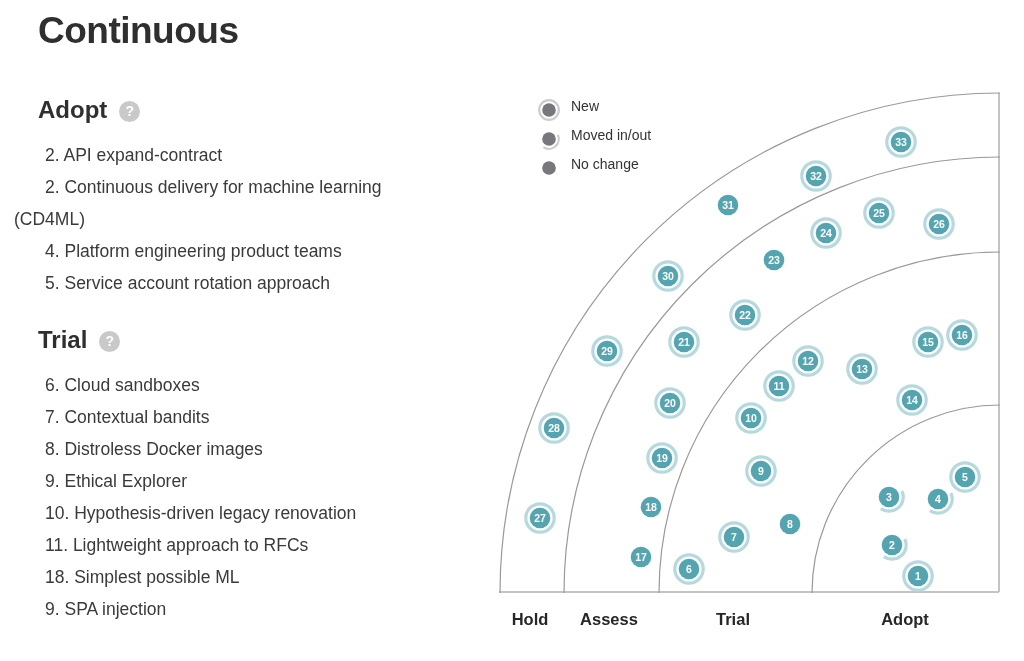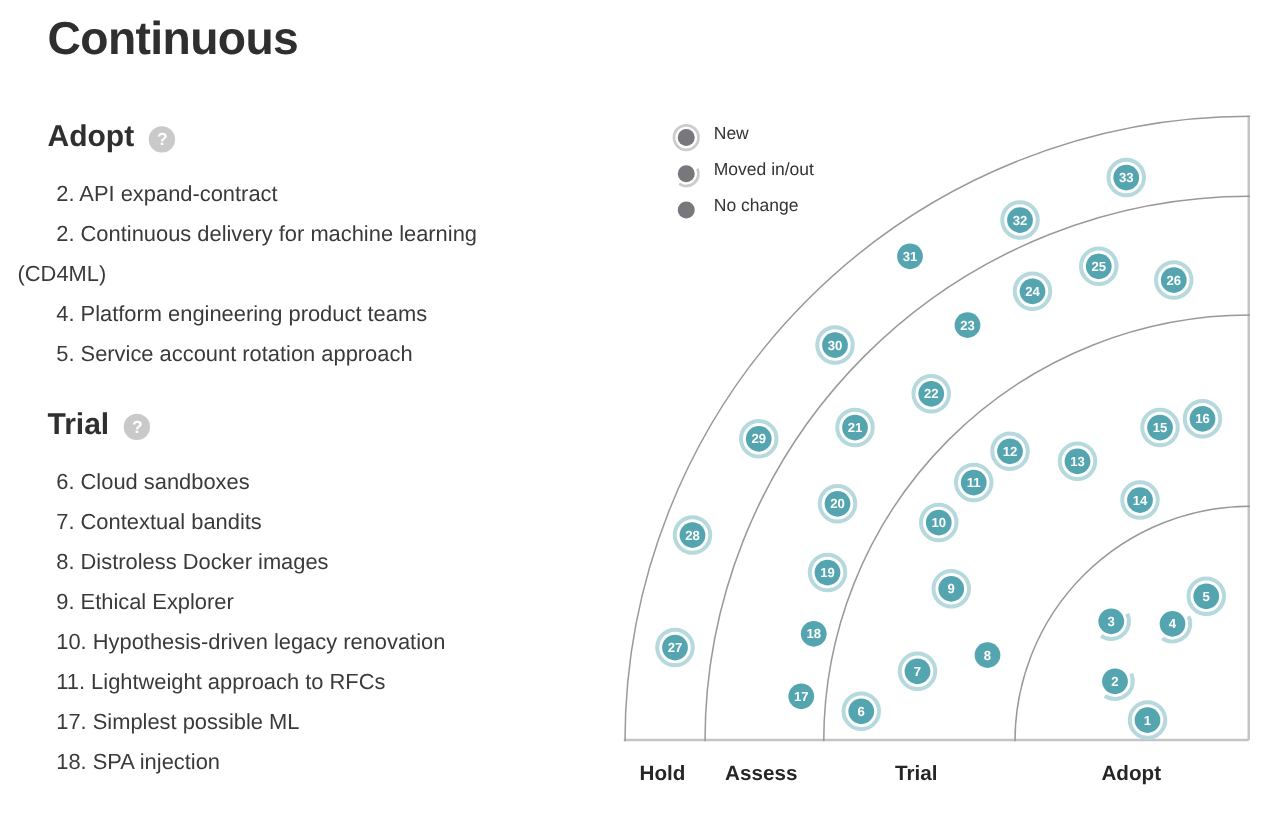--- a/index.html
+++ b/index.html
@@ -69,22 +69,22 @@
       <span>Trial</span>
       <span class="help-icon">?</span>
     </div>
     <div class="section-items">
       <div class="technique-item">6. Cloud sandboxes</div>
       <div class="technique-item">7. Contextual bandits</div>
       <div class="technique-item">8. Distroless Docker images</div>
       <div class="technique-item">9. Ethical Explorer</div>
       <div class="technique-item">10. Hypothesis-driven legacy renovation</div>
       <div class="technique-item">11. Lightweight approach to RFCs</div>
-      <div class="technique-item">17. Simplest possible ML</div>
-      <div class="technique-item">18. SPA injection</div>
+      <div class="technique-item">18. Simplest possible ML</div>
+      <div class="technique-item">9. SPA injection</div>
     </div>
   </div>
 
 <div id="radar">
   <svg id="radar-rings" width="503" height="503" viewBox="0 0 503 503">
       <line x1="2" y1="500" x2="502" y2="500" stroke="#c4c4c4" stroke-width="2"></line>
       <line x1="502" y1="1" x2="502" y2="500" stroke="#c4c4c4" stroke-width="2"></line>
       <path d="M 315 501 A 188 188 0 0 1 503 313" fill="none" stroke="#999999" stroke-width="1.2"></path>
       <path d="M 162 501 A 341 341 0 0 1 503 160" fill="none" stroke="#999999" stroke-width="1.2"></path>
       <path d="M 67 501 A 436 436 0 0 1 503 65" fill="none" stroke="#999999" stroke-width="1.2"></path>

